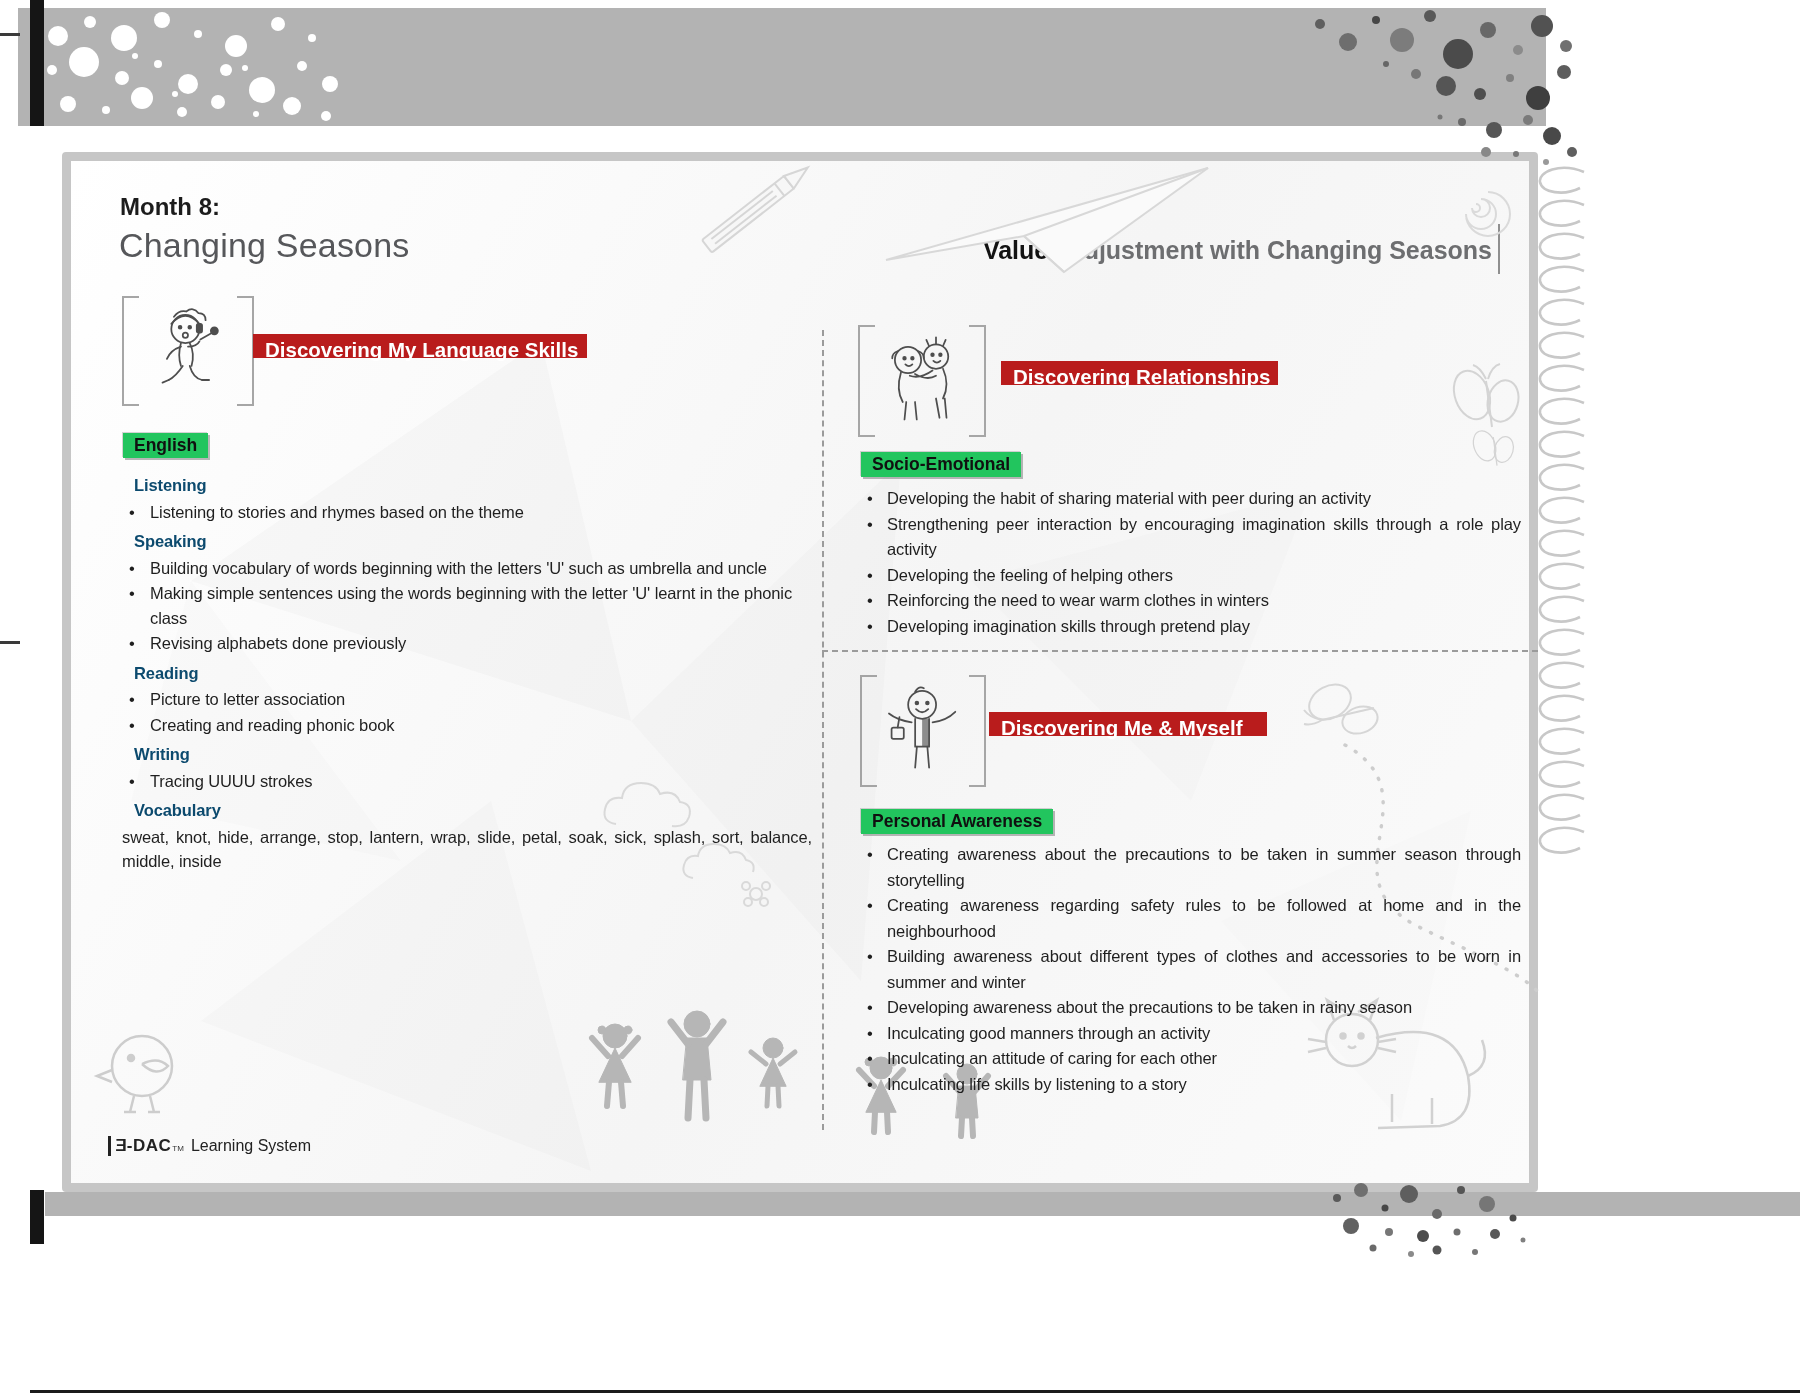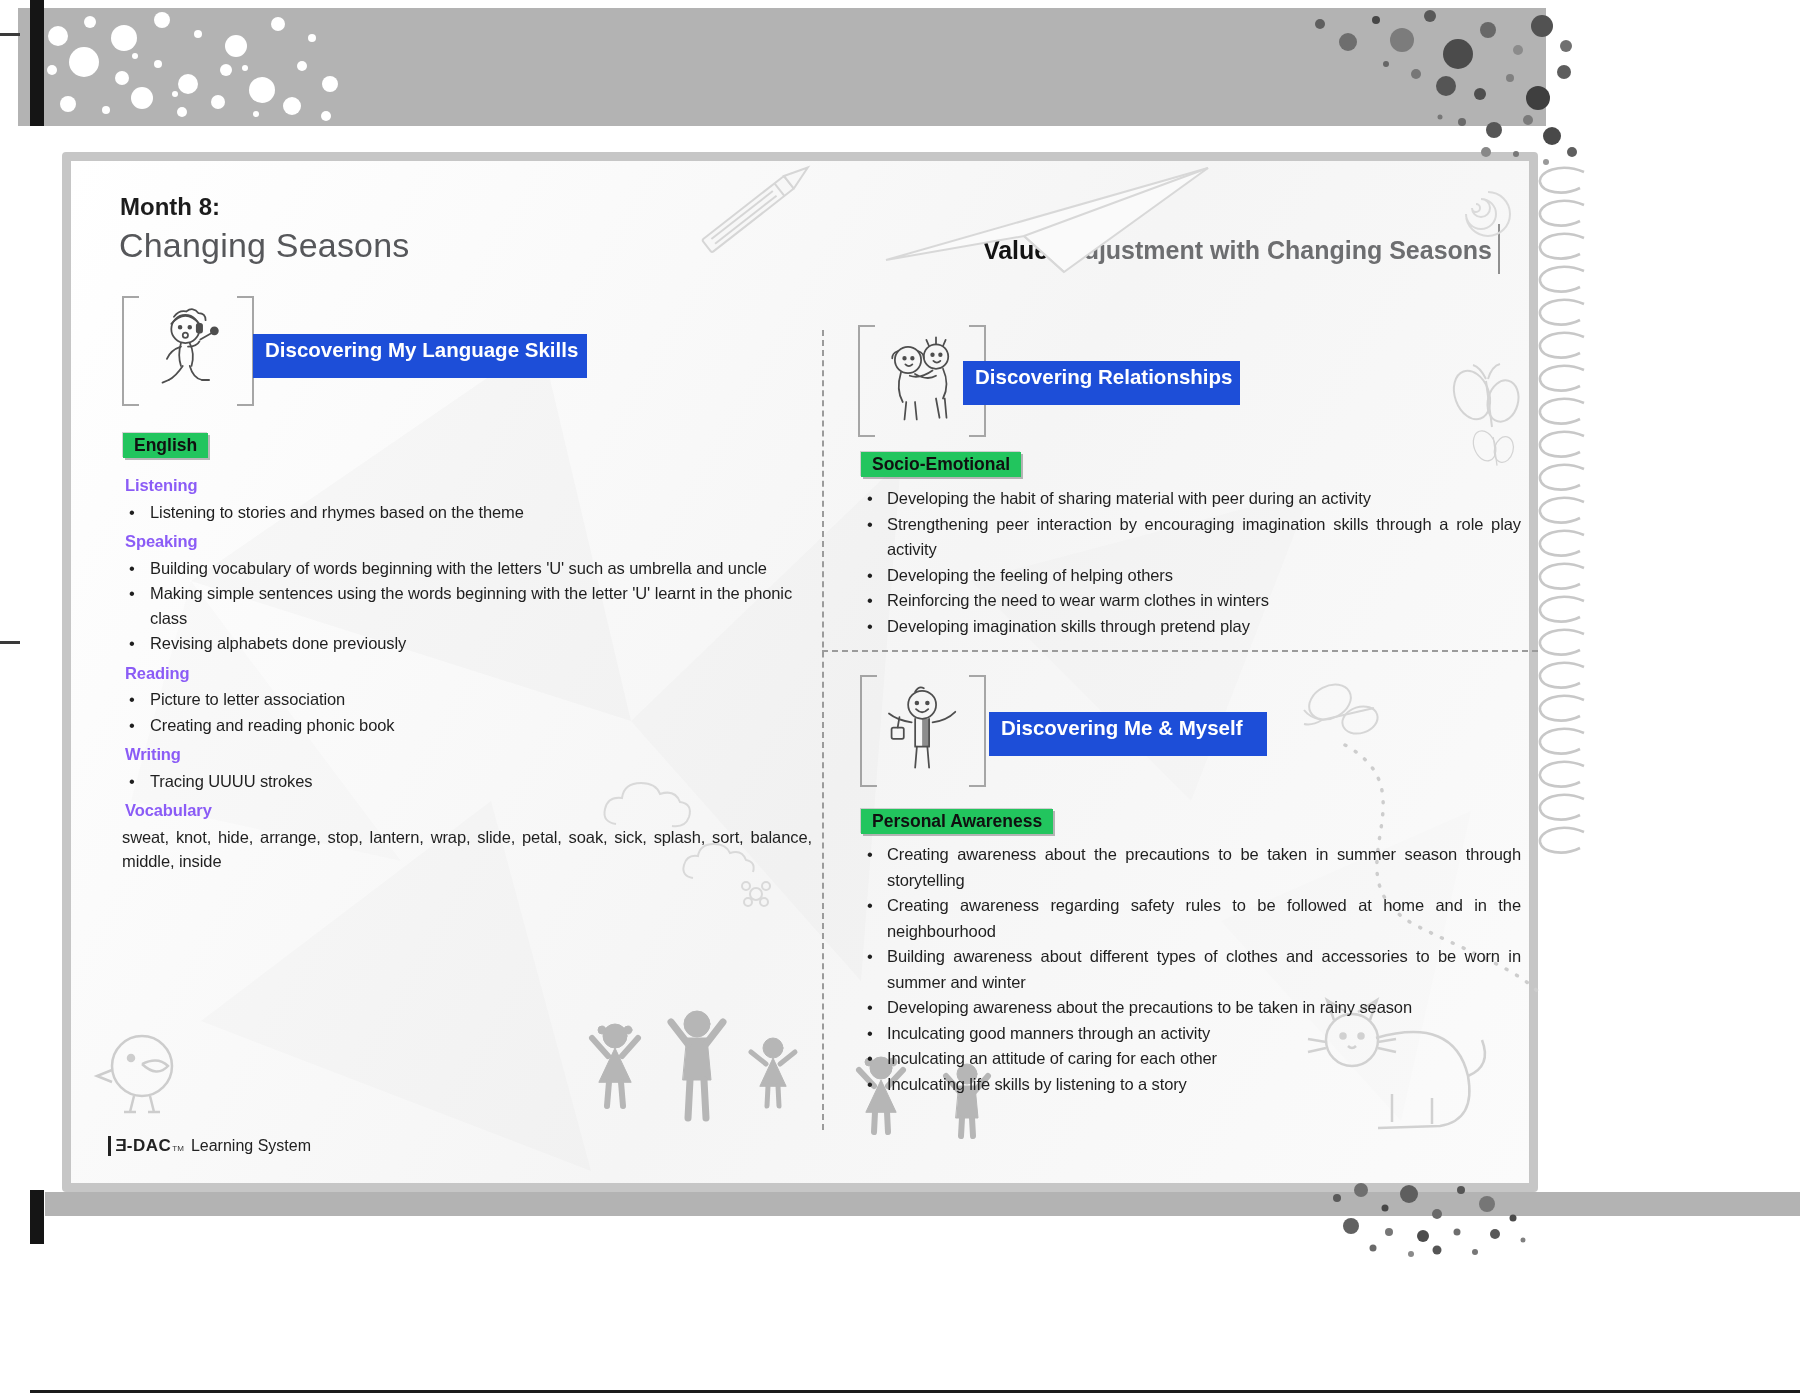--- a/index.html
+++ b/index.html
@@ -32,33 +32,33 @@
 
   
   .icon-frame{box-sizing:border-box;}
   .icon-frame::before,.icon-frame::after{content:"";position:absolute;top:0;bottom:0;width:15px;}
   .icon-frame::before{left:0;border:2px solid #a6a6a6;border-right:none;}
   .icon-frame::after{right:0;border:2px solid #a6a6a6;border-left:none;}
   .icon-frame svg{position:absolute;left:8px;top:2px;}
 
   
   .header-bar{
-    background:#1d4ed8;color:#ffffff;font-weight:bold;font-size:20.5px;
-    line-height:32px;height:44px;padding:0 12px;box-sizing:border-box;white-space:nowrap;
+    background:#b91c1c;color:#ffffff;font-weight:bold;font-size:20.5px;
+    line-height:32px;height:24px;padding:0 12px;box-sizing:border-box;white-space:nowrap;
     z-index:6;
   }
   .badge{
     background:#22c55e;color:#101010;font-weight:bold;font-size:17.5px;line-height:25px;height:25px;
     padding:0 11px;z-index:6;white-space:nowrap;
     box-shadow:2px 2px 0 rgba(125,125,125,.55), -1px -1px 0 rgba(150,150,150,.4);
   }
 
   
   .left-list{left:122px;top:468px;width:690px;font-size:16.5px;line-height:24.5px;color:#1f1f1f;z-index:5;letter-spacing:-.1px;}
-  .group-title{font-weight:bold;color:#8b5cf6;margin:5px 3px 2px;}
+  .group-title{font-weight:bold;color:#0c4a6e;margin:5px 12px 2px;}
   .bullet-row{position:relative;padding-left:28px;margin:1px 0;}
   .bullet-row::before{content:"\2022";position:absolute;left:7px;top:0;}
   .vocab-para{margin-top:2px;text-align:justify;}
   .r-list{left:861px;width:660px;font-size:16.5px;line-height:25.5px;color:#1f1f1f;z-index:5;letter-spacing:-.1px;}
   .r-item{position:relative;padding-left:26px;text-align:justify;}
   .r-item::before{content:"\2022";position:absolute;left:6px;top:0;}
 
   
   .v-dash{left:822px;top:330px;height:800px;width:0;border-left:2px dashed #9b9b9b;z-index:4;}
   .h-dash{left:822px;top:650px;width:716px;height:0;border-top:2px dashed #9b9b9b;z-index:4;}
@@ -399,21 +399,21 @@
         <circle cx="76" cy="26" r="1.5" fill="#4e4e4e"></circle>
           <circle cx="85" cy="26" r="1.5" fill="#4e4e4e"></circle>
         <path d="M45,37 q4,4 8,0 M77,33 q4,4 8,0"></path>
         <path d="M40,46 q-6,20 2,34 M88,42 q8,18 0,34"></path>
         <path d="M56,48 q14,8 24,2 M76,44 q-14,10 -26,6"></path>
         <path d="M46,80 l-2,20 M56,80 l2,20 M80,76 l4,22 M90,76 l2,22"></path>
       </g>
     </svg>
   </div>
 
-  <div class="abs header-bar" style="left:963px;top:361px;width:277px;">Discovering Relationships</div>
+  <div class="abs header-bar" style="left:1001px;top:361px;width:277px;">Discovering Relationships</div>
   <div class="abs badge" style="left:861px;top:452px;">Socio-Emotional</div>
 
   <div class="abs r-list" style="top:486px;">
     <div class="r-item"><span>Developing the habit of sharing material with peer during an activity</span></div>
     <div class="r-item"><span>Strengthening peer interaction by encouraging imagination skills through a role play activity</span></div>
     <div class="r-item"><span>Developing the feeling of helping others</span></div>
     <div class="r-item"><span>Reinforcing the need to wear warm clothes in winters</span></div>
     <div class="r-item"><span>Developing imagination skills through pretend play</span></div>
   </div>
 

